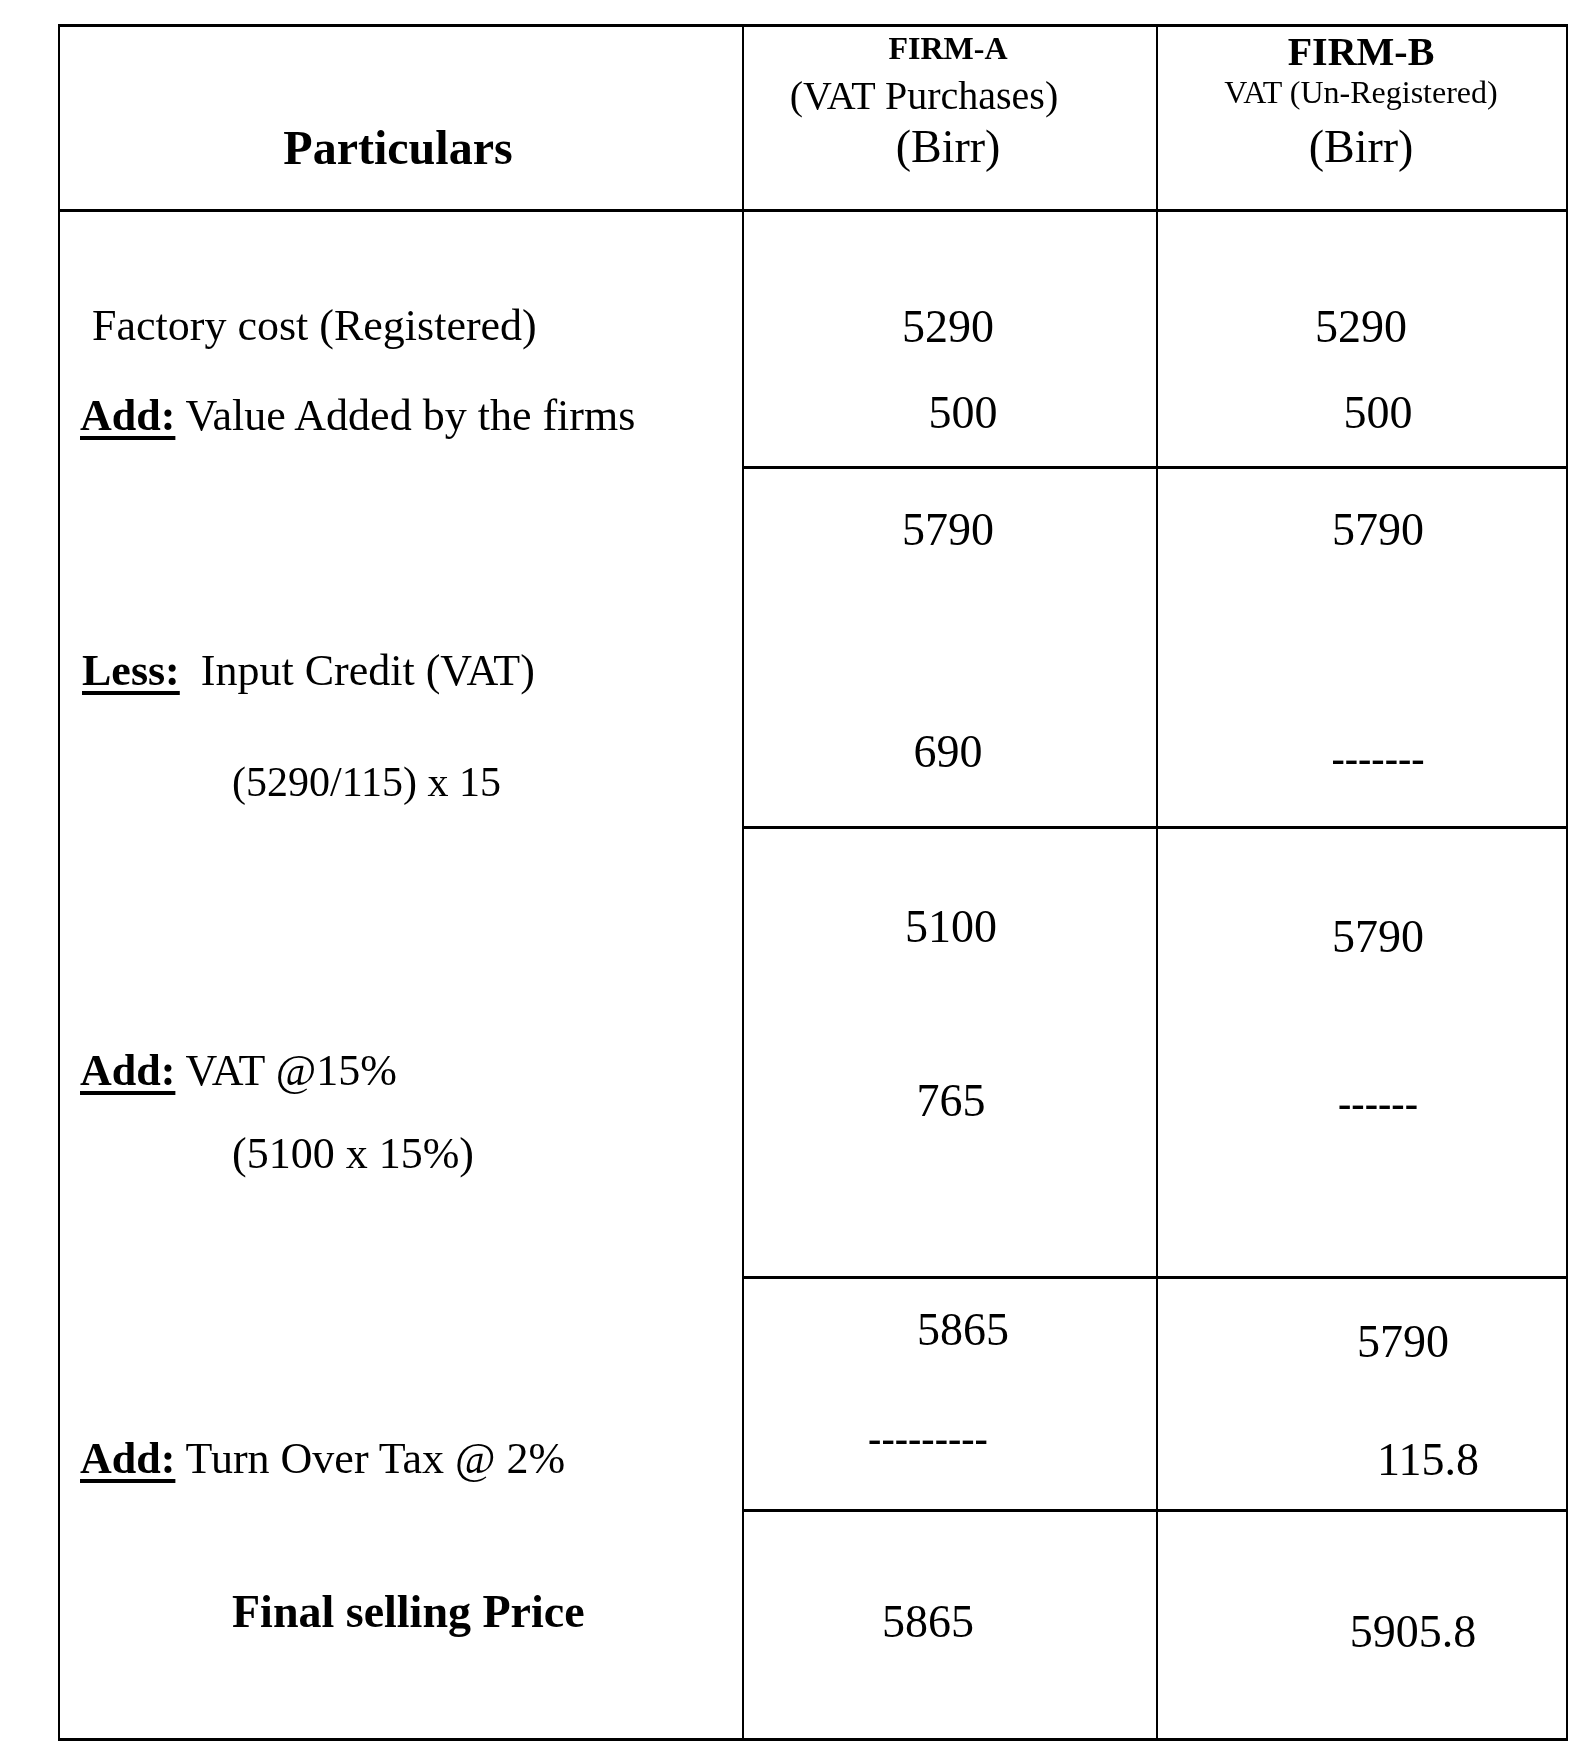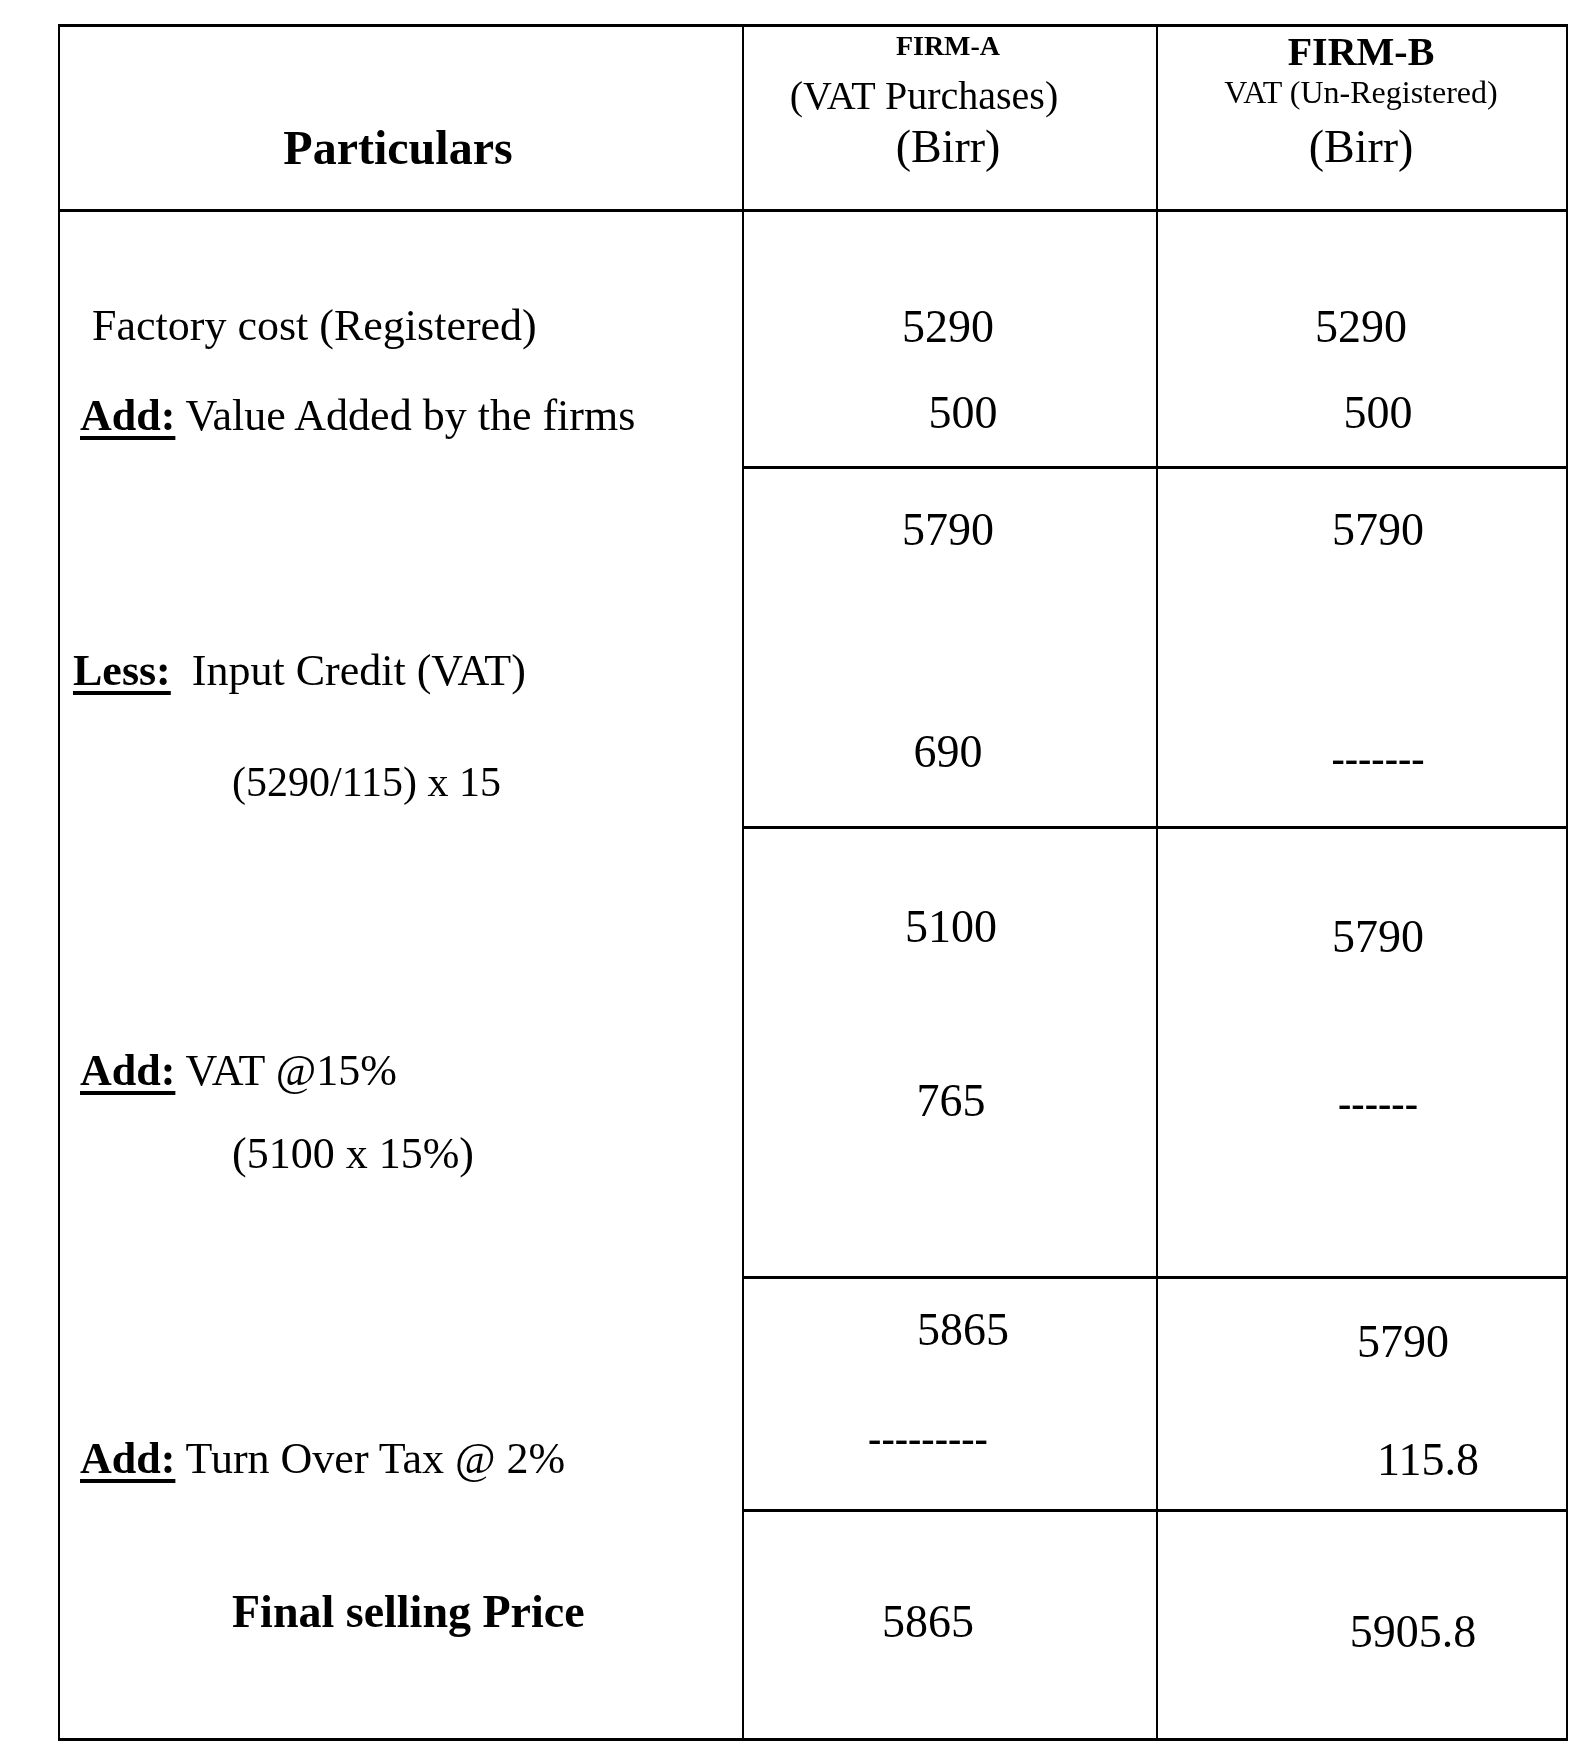--- a/index.html
+++ b/index.html
@@ -27,33 +27,33 @@
   <div class="hline" style="left:684px;top:1252px;width:826px;"></div>
   <div class="hline" style="left:684px;top:1485px;width:826px;"></div>
   <div class="hline" style="left:0;top:1714px;width:1510px;"></div>
 
   <div class="vline" style="left:0;top:0;height:1716px;"></div>
   <div class="vline" style="left:684px;top:0;height:1716px;"></div>
   <div class="vline" style="left:1098px;top:0;height:1716px;"></div>
   <div class="vline" style="left:1508px;top:0;height:1716px;"></div>
 
   <div class="t hdr-bold c" style="left:340px;top:100px;font-size:48px;">Particulars</div>
-  <div class="t hdr-bold c" style="left:890px;top:8px;font-size:28px;">FIRM-A</div>
+  <div class="t hdr-bold c" style="left:890px;top:8px;font-size:32px;">FIRM-A</div>
   <div class="t c" style="left:866px;top:52px;font-size:40px;">(VAT Purchases)</div>
   <div class="t c" style="left:890px;top:100px;font-size:46px;">(Birr)</div>
   <div class="t hdr-bold c" style="left:1303px;top:8px;font-size:40px;">FIRM-B</div>
   <div class="t c" style="left:1303px;top:52px;font-size:32px;">VAT (Un-Registered)</div>
   <div class="t c" style="left:1303px;top:100px;font-size:46px;">(Birr)</div>
 
   <div class="t lbl" style="left:34px;top:280px;">Factory cost (Registered)</div>
   <div class="t lbl" style="left:22px;top:370px;">
     <span class="kw">Add:</span>
     <span style="font-size:44px;">Value Added by the firms</span>
   </div>
-  <div class="t lbl" style="left:15px;top:625px;">
+  <div class="t lbl" style="left:24px;top:625px;">
     <span class="kw">Less:</span>
     <span style="margin-left:10px;">Input Credit (VAT)</span>
   </div>
   <div class="t lbl" style="left:174px;top:713px;font-size:42px;margin-top:24px;">(5290/115) x 15</div>
   <div class="t lbl" style="left:22px;top:1025px;">
     <span class="kw">Add:</span>
     <span>VAT @15%</span>
   </div>
   <div class="t lbl" style="left:174px;top:1108px;">(5100 x 15%)</div>
   <div class="t lbl" style="left:22px;top:1413px;">

